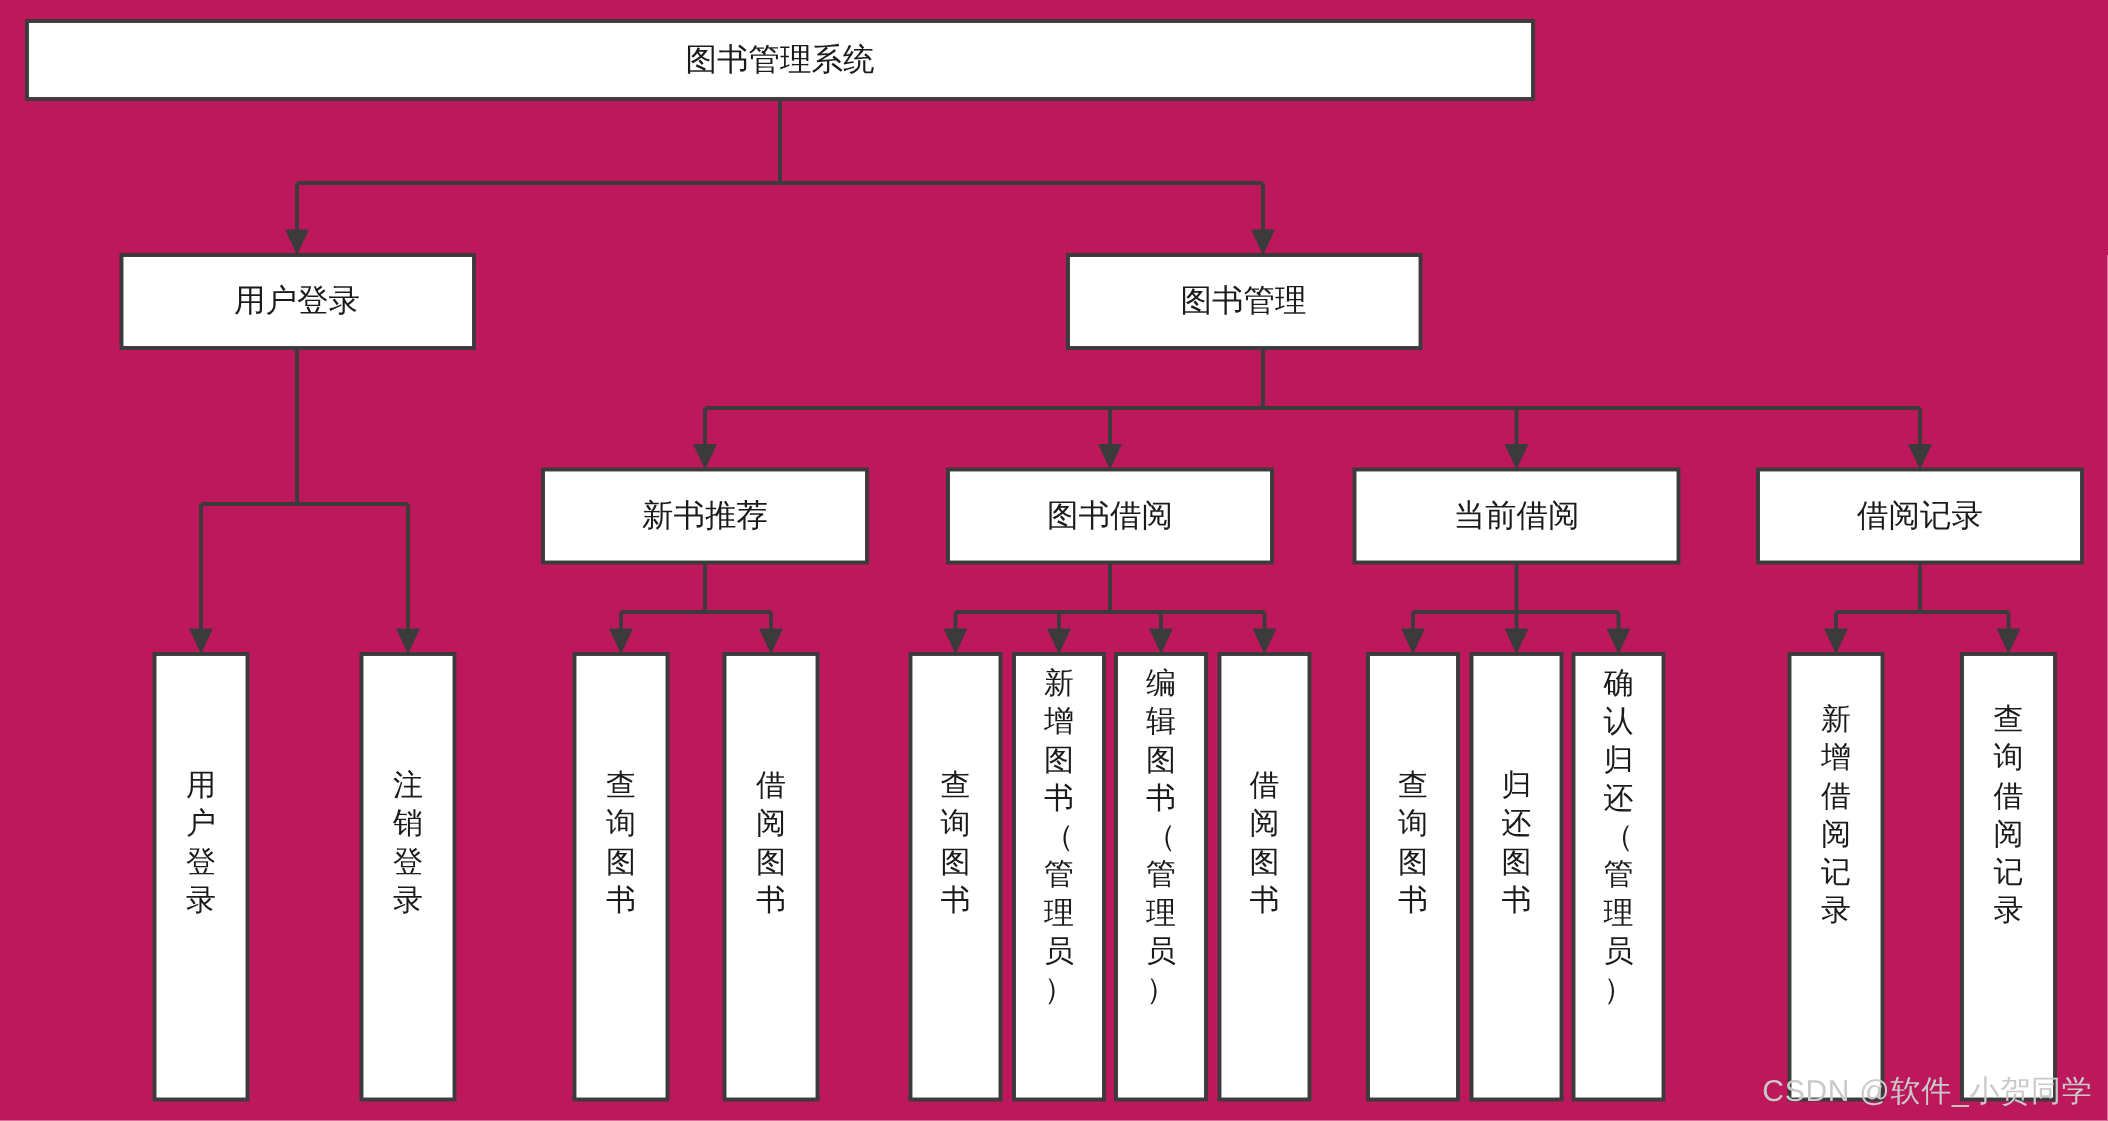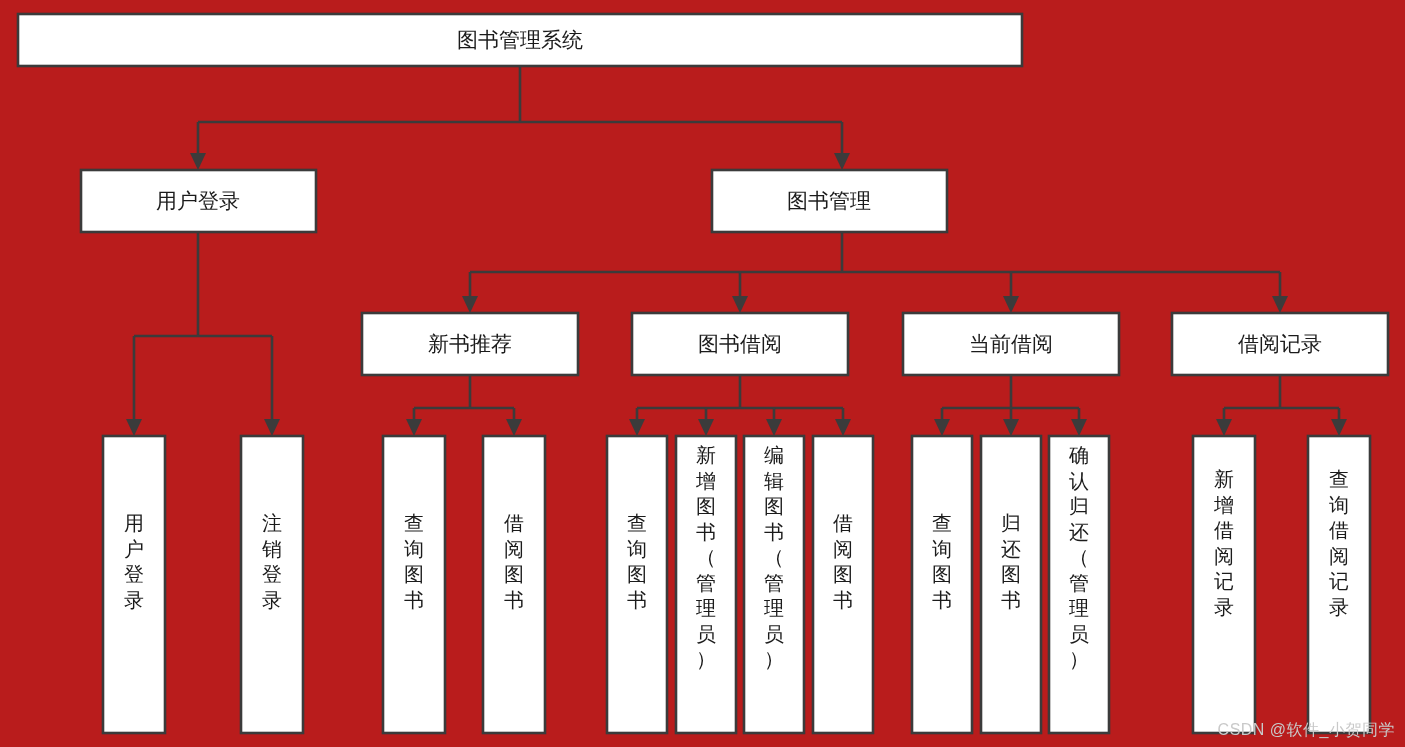--- a/index.html
+++ b/index.html
@@ -10,21 +10,21 @@
   body {
     width: 1405px;
     height: 747px;
     font-family: "Liberation Sans", "DejaVu Sans", sans-serif;
     overflow: hidden;
   }
   #diagram-root {
     position: relative;
     width: 1405px;
     height: 747px;
-    background: #b91c1c;
+    background: #be185d;
   }
   svg#flowchart {
     position: absolute;
     top: 0;
     left: 0;
     width: 1405px;
     height: 747px;
   }
   .node-rect {
     fill: #ffffff;
@@ -52,21 +52,21 @@
     font-family: "Liberation Sans", "DejaVu Sans", sans-serif;
     font-size: 20px;
     fill: #1b1b1b;
     text-anchor: middle;
   }
   .watermark-text {
     position: absolute;
     right: 10px;
     bottom: 6px;
     font-family: "Liberation Sans", "DejaVu Sans", sans-serif;
-    font-size: 16px;
+    font-size: 20px;
     color: #c9c9c9;
     white-space: nowrap;
     letter-spacing: 0.5px;
     pointer-events: none;
     text-align: right;
   }
 </style>
 </head>
 <body>
 

